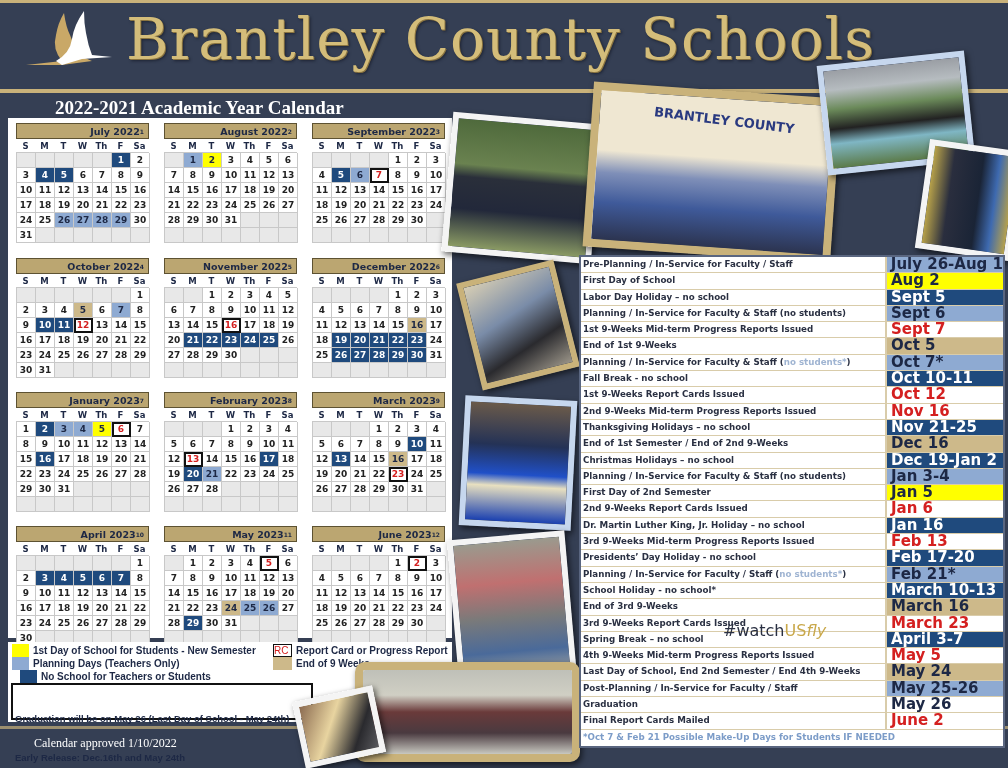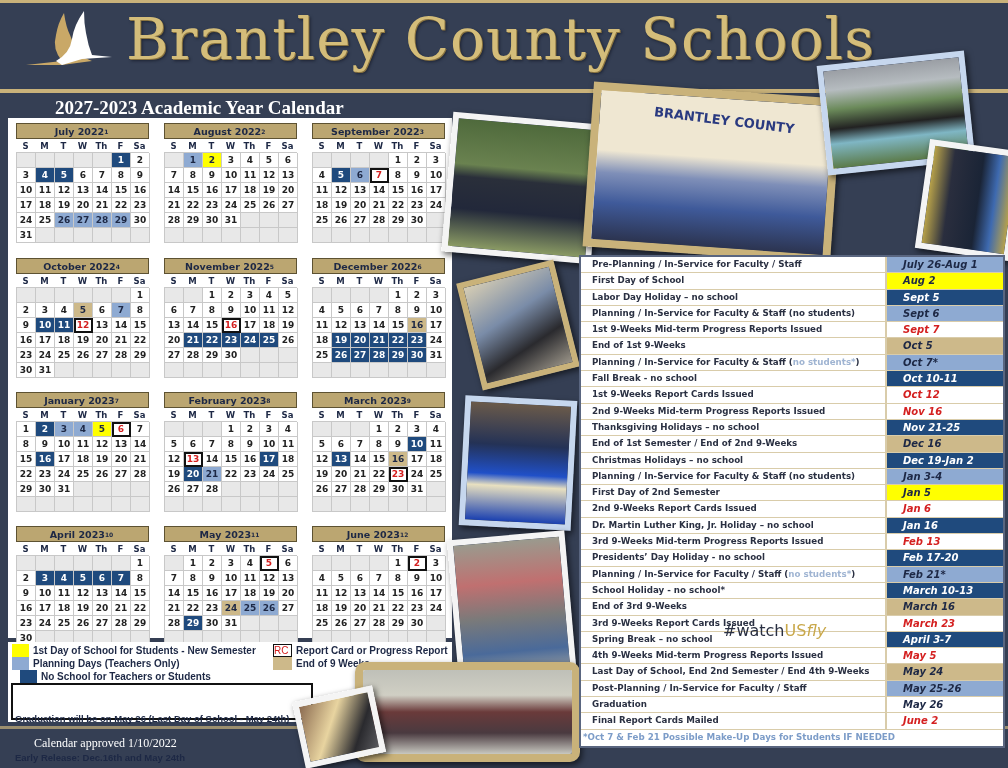--- a/index.html
+++ b/index.html
@@ -12,21 +12,21 @@
   .logo { position: absolute; left: 22px; top: 6px; width: 92px; height: 62px; }
   .title { position: absolute; left: 126px; top: 2px; font-family: "DejaVu Serif", serif; font-size: 58px; color: #d4bd7a;
     letter-spacing: 1px; text-shadow: 1px 1px 0 #8a7440, 2px 2px 3px #1d2333; white-space: nowrap; }
 
   .subtitle { position: absolute; left: 55px; top: 97px; font-family: "Liberation Serif", serif; font-weight: bold;
     font-size: 19px; color: #ffffff; white-space: nowrap; }
 
   .cal-panel { position: absolute; left: 8px; top: 118px; width: 444px; height: 520px; background: #ffffff; }
 
   .month { position: absolute; width: 133px; }
-  .month-head { height: 16px; background: #bba671; border: 1px solid #5d5232; display: flex; justify-content: center;
+  .month-head { height: 16px; background: #bba671; border: 1px solid #5d5232; display: flex; justify-content: flex-end;
     align-items: center; padding: 0 4px 0 2px; }
   .month-name { font-family: "DejaVu Sans", sans-serif; font-weight: bold; font-size: 9.5px; color: #1d2845; }
   .month-num { font-size: 6px; font-weight: bold; color: #1d2845; }
   .dow { display: grid; grid-template-columns: repeat(7, 19px); height: 13px; align-items: center; }
   .dow span { text-align: center; font-family: "DejaVu Sans", sans-serif; font-weight: bold; font-size: 8.5px; color: #1d2845; }
   .grid { display: grid; grid-template-columns: repeat(7, 19px); grid-auto-rows: 15px; border-left: 1px solid #c8c8c8; border-top: 1px solid #c8c8c8; }
   .cell { border-right: 1px solid #c8c8c8; border-bottom: 1px solid #c8c8c8; text-align: center; font-family: "DejaVu Sans", sans-serif;
     font-weight: bold; font-size: 9px; line-height: 14px; color: #222; background: #fff; }
   .cell.empty { background: #e8e8e8; }
   .cell.noschool { background: #1f4a7d; color: #fff; }
@@ -50,23 +50,23 @@
   
   .photo { position: absolute; border: 6px solid #f4f4f4; box-shadow: 2px 3px 6px rgba(0,0,0,.6); overflow: hidden; }
   .photo.gold { border-color: #c9b27a; }
   .photo.blue { border-color: #c6d7ee; }
   .photo-inner { width: 100%; height: 100%; }
 
   
   .events { position: absolute; left: 579px; top: 255px; width: 426px; border: 2px solid #5a6680; background: #d9ccaa; }
   .ev-row { display: flex; height: 16.3px; border-bottom: 1px solid #d9ccaa; }
   .ev-label { width: 306px; background: #ffffff; font-family: "DejaVu Sans", sans-serif; font-weight: bold; font-size: 8.7px; color: #2a3042;
-    padding-left: 11px; line-height: 15px; white-space: nowrap; overflow: hidden; border-right: 2px solid #d9ccaa; }
+    padding-left: 2px; line-height: 15px; white-space: nowrap; overflow: hidden; border-right: 2px solid #d9ccaa; }
   .ev-label .muted { color: #9fb4d2; }
-  .ev-date { flex: 1; font-family: "DejaVu Sans", sans-serif; font-weight: bold; font-size: 10px; padding-left: 16px; line-height: 15px; white-space: nowrap; font-style: italic; }
+  .ev-date { flex: 1; font-family: "DejaVu Sans", sans-serif; font-weight: bold; font-size: 15px; padding-left: 4px; line-height: 15px; white-space: nowrap; }
   .ev-date.noschool { background: #1f4a7d; color: #fff; }
   .ev-date.planning { background: #8eaad2; color: #1d2845; }
   .ev-date.first { background: #ffff00; color: #1d2845; }
   .ev-date.end9 { background: #cdb98a; color: #1d2845; }
   .ev-date.rc { background: #fff; color: #d42020; }
   .ev-date.plain { background: #fff; color: #1d2845; }
   .ev-foot { background: #fff; height: 16px; font-family: "DejaVu Sans", sans-serif; font-weight: bold; font-size: 8.7px; color: #7c9cc8; padding-left: 2px; line-height: 15px; }
   .hashtag { position: absolute; left: 723px; top: 621px; font-family: "DejaVu Sans", sans-serif; font-size: 16px; color: #2a3042; white-space: nowrap; }
   .hashtag .us { color: #c9a84a; }
   .hashtag .fly { color: #c9a84a; font-style: italic; }
@@ -77,21 +77,21 @@
 <div class="topline"></div>
 <div class="header">
   <svg class="logo" viewBox="0 0 92 62">
     <path d="M4 56 L40 52 Q30 40 34 26 Q36 14 42 4 Q44 18 48 26 Q52 36 56 46 L70 52 L40 56 Z" fill="#c9a867"></path>
     <path d="M34 52 Q48 44 50 30 Q52 16 62 2 Q62 14 64 24 Q66 36 70 46 L90 48 L60 50 L40 56 Z" fill="#ffffff"></path>
   </svg>
   <div class="title">Brantley County Schools</div>
 </div>
 <div class="header-line"></div>
 
-<div class="subtitle">2027-2023 Academic Year Calendar</div>
+<div class="subtitle">2022-2021 Academic Year Calendar</div>
 
 <div class="cal-panel"></div>
 <div id="months">
     <div class="month" style="left: 16px; top: 123px;">
       <div class="month-head">
         <span class="month-name">July 2022</span>
         <span class="month-num">1</span>
       </div>
       <div class="dow">
         <span>S</span>

